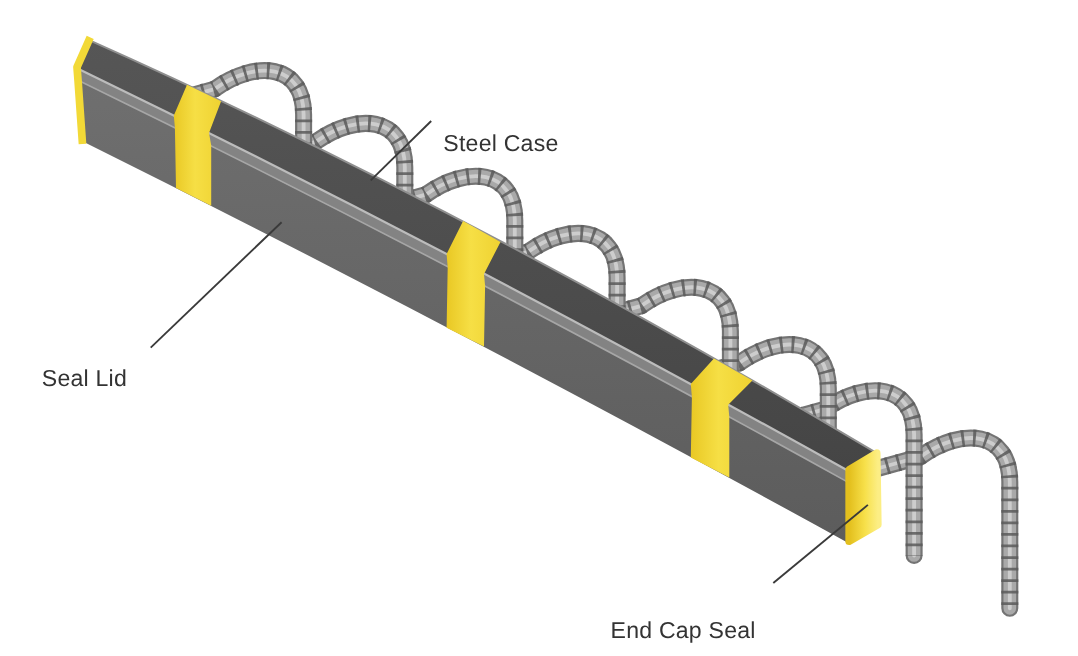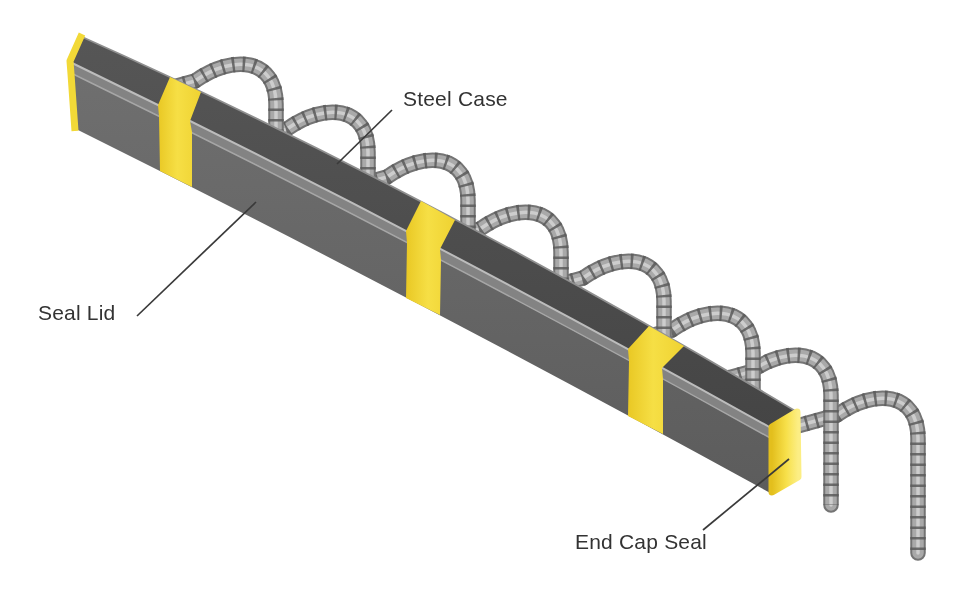--- a/index.html
+++ b/index.html
@@ -11,24 +11,25 @@
     font-family:"Liberation Sans",sans-serif;
   }
   #drawing{position:absolute;left:0;top:0;}
   .label{
     position:absolute;
     font-size:21px;
     line-height:1.15;
     color:var(--label-text,#333);
     white-space:nowrap;
     letter-spacing:.2px;
+    margin-top:32px;
   }
   #lbl-steel-case{left:403px;top:87px;}
   #lbl-steel-lid{left:38px;top:301px;}
-  #lbl-end-cap-seal{left:575px;top:530px;}
+  #lbl-end-cap-seal{left:555px;top:530px;}
 
   .leader{stroke:var(--leader-line,#3a3a3a);stroke-width:1.7;}
 
   .face-top{fill:url(#gradTop);}
   .face-front{fill:url(#gradFront);}
   .stripe{fill:var(--lid-stripe,#838383);}
   .stripe-line-top{fill:none;stroke:var(--lid-stripe-highlight,#bcbcbc);stroke-width:2;}
   .stripe-line-bot{fill:none;stroke:#a6a6a6;stroke-width:1.5;}
   .back-edge{fill:none;stroke:#8f8f8f;stroke-width:1.8;}
   .band{fill:url(#gradYellow);}

